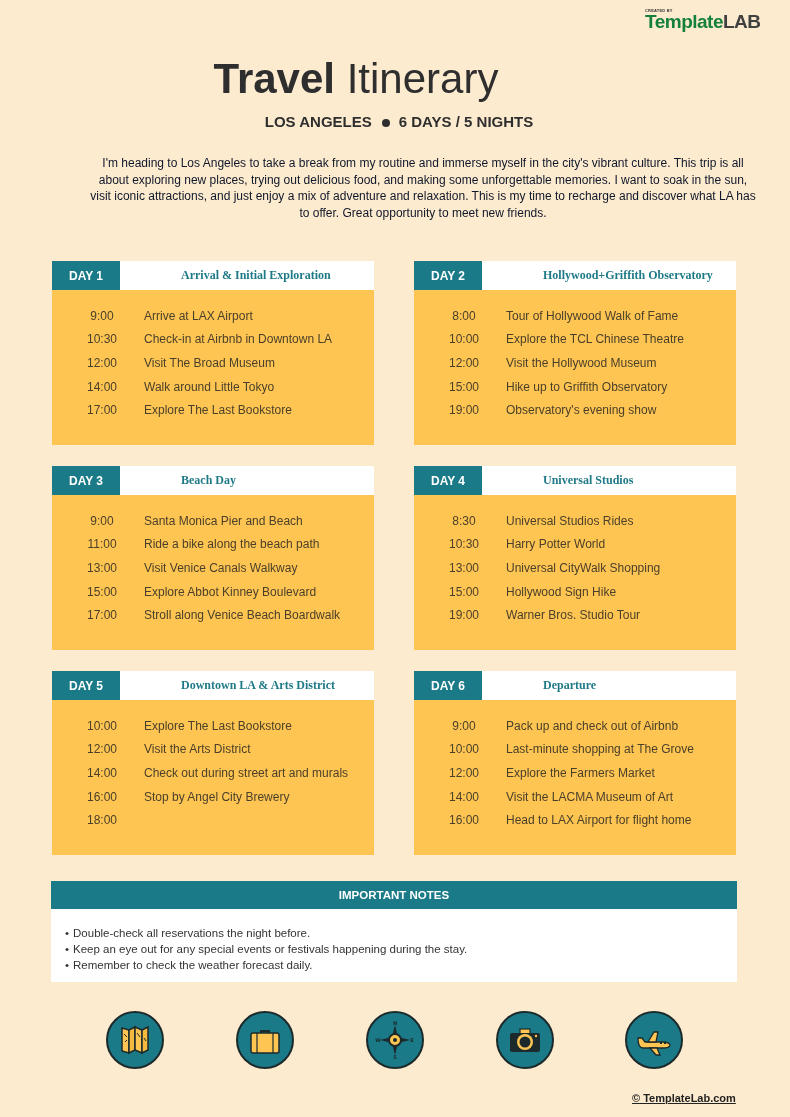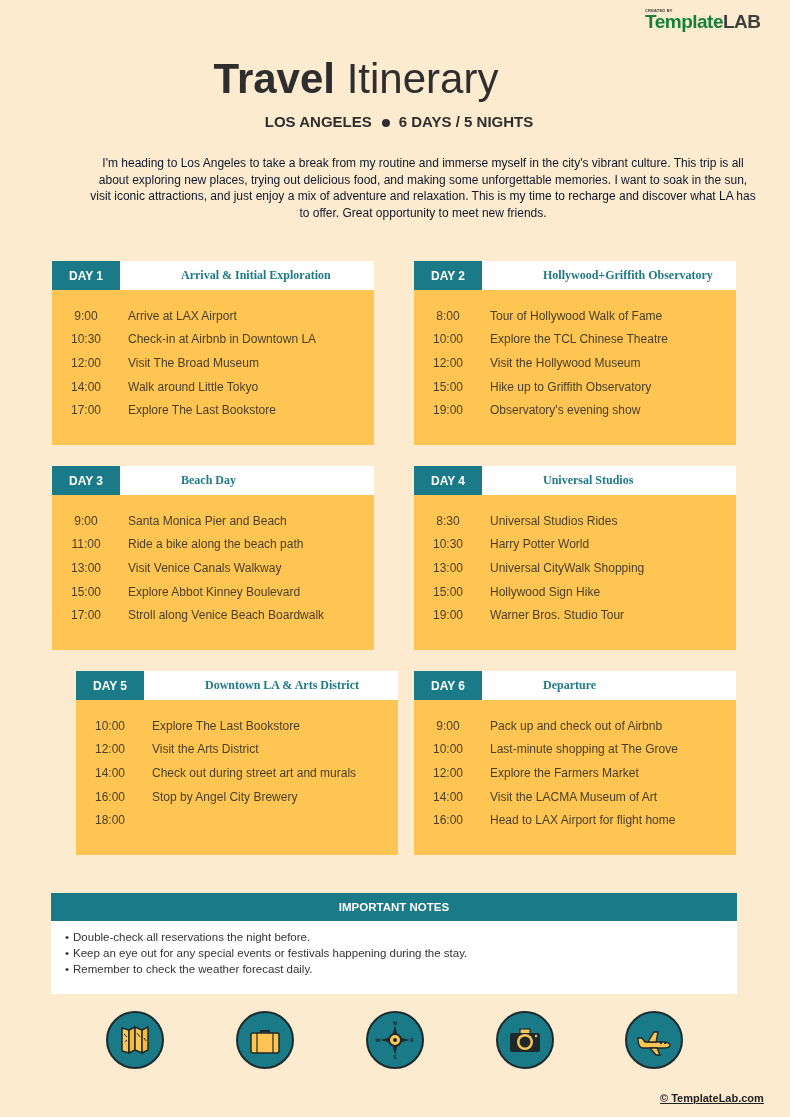--- a/index.html
+++ b/index.html
@@ -47,47 +47,47 @@
   .day-head { display: flex; height: 29px; background: #fff; gap: 36px; }
   .day-label {
     width: 68px; background: #1a7a87; color: #fff;
     font-size: 12px; font-weight: bold; display: flex; align-items: center; justify-content: center;
   }
   .day-theme {
     flex: 1; color: #1f7a87; font-size: 12px; font-weight: bold;
     display: flex; align-items: center; padding-left: 25px; font-family: Liberation Serif, serif;
   }
   .day-body {
-    background: #fec552; height: 155px; padding-top: 14px;
+    background: #fec552; height: 155px; padding-top: 14px; padding-left: 16px;
   }
   .act-row { display: flex; height: 23.6px; align-items: center; font-size: 12px; color: #4a3f2a; }
   .act-time { width: 66px; text-align: center; padding-left: 2px; }
   .act-desc { flex: 1; padding-left: 10px; }
 
   .notes {
     position: absolute; top: 881px; left: 51px; width: 686px; height: 101px;
   }
   .notes-head {
     height: 28px; background: #1a7a87; color: #fff; font-size: 11.5px; font-weight: bold;
-    display: flex; align-items: center; justify-content: center; margin-top: 12px;
-  }
-  .notes-body { background: #fff; height: 73px; padding: 8px 14px; }
+    display: flex; align-items: center; justify-content: center;
+  }
+  .notes-body { background: #fff; height: 73px; padding: 16px 14px; }
   .note-item { font-size: 11.5px; line-height: 16px; color: #333; }
   .note-item .bullet { margin-right: 4px; }
 
   .icons-row { position: absolute; top: 1011px; left: 0; width: 790px; height: 60px; }
   .icon-circle {
     position: absolute; width: 58px; height: 58px; border-radius: 50%;
     background: #1a7a87; border: 2px solid #1c2a2c;
     display: flex; align-items: center; justify-content: center;
   }
   .icon-circle svg { width: 40px; height: 40px; }
 
   .footer-link {
-    position: absolute; top: 1092px; left: 660px;
+    position: absolute; top: 1092px; left: 632px;
     font-size: 11px; font-weight: bold; color: #222; text-decoration: underline;
   }
 </style>
 </head>
 <body>
 
 <div class="brand">
   <div class="brand-created">CREATED BY</div>
   <div class="brand-name"><span class="brand-template">Template</span><span class="brand-lab">LAB</span></div>
 </div>
@@ -209,21 +209,21 @@
         <span class="act-time">15:00</span>
         <span class="act-desc">Hollywood Sign Hike</span>
       </div>
     <div class="act-row">
         <span class="act-time">19:00</span>
         <span class="act-desc">Warner Bros. Studio Tour</span>
       </div>
   </div>
 </div>
 
-<div class="day-card" style="top:671px; left:52px;margin-left:24px;">
+<div class="day-card" style="top:671px; left:52px;">
   <div class="day-head">
     <div class="day-label">DAY 5</div>
     <div class="day-theme">Downtown LA &amp; Arts District</div>
   </div>
   <div class="day-body">
     <div class="act-row">
         <span class="act-time">10:00</span>
         <span class="act-desc">Explore The Last Bookstore</span>
       </div>
     <div class="act-row">

